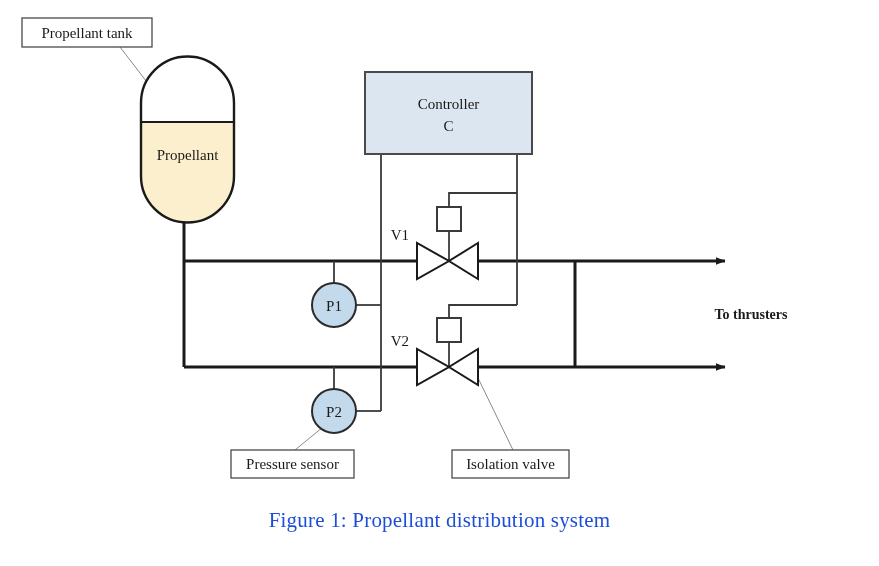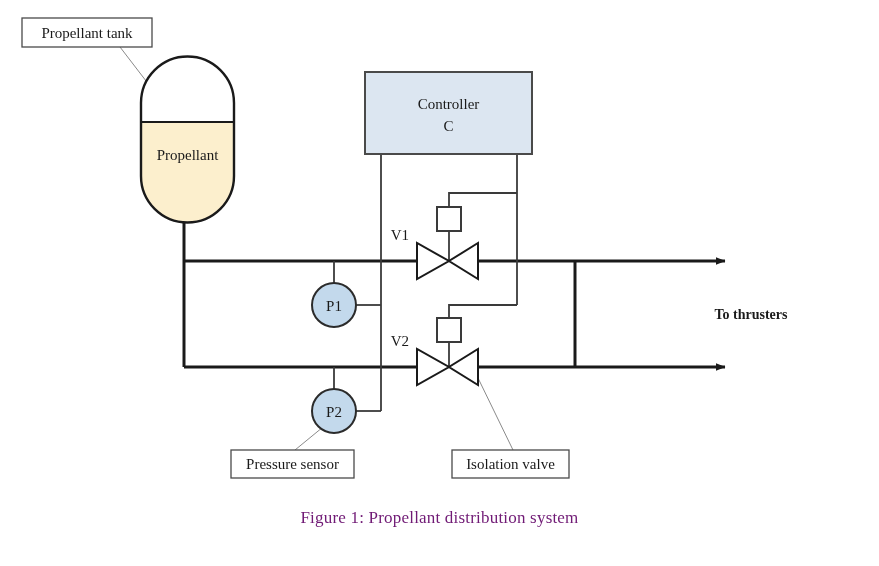--- a/index.html
+++ b/index.html
@@ -48,22 +48,22 @@
     font-size: 14px;
     font-weight: bold;
   }
   .caption {
     position: absolute;
     left: 0;
     top: 508px;
     width: 879px;
     text-align: center;
     font-family: "Liberation Serif", "DejaVu Serif", serif;
-    font-size: 17px;
-    color: #701a75;
+    font-size: 21px;
+    color: #1d4ed8;
     letter-spacing: 0.2px;
   }
 </style>
 </head>
 <body>
 
 <div id="figure-root">
 
   <svg class="diagram" viewBox="0 0 879 566" xmlns="http://www.w3.org/2000/svg">
 

